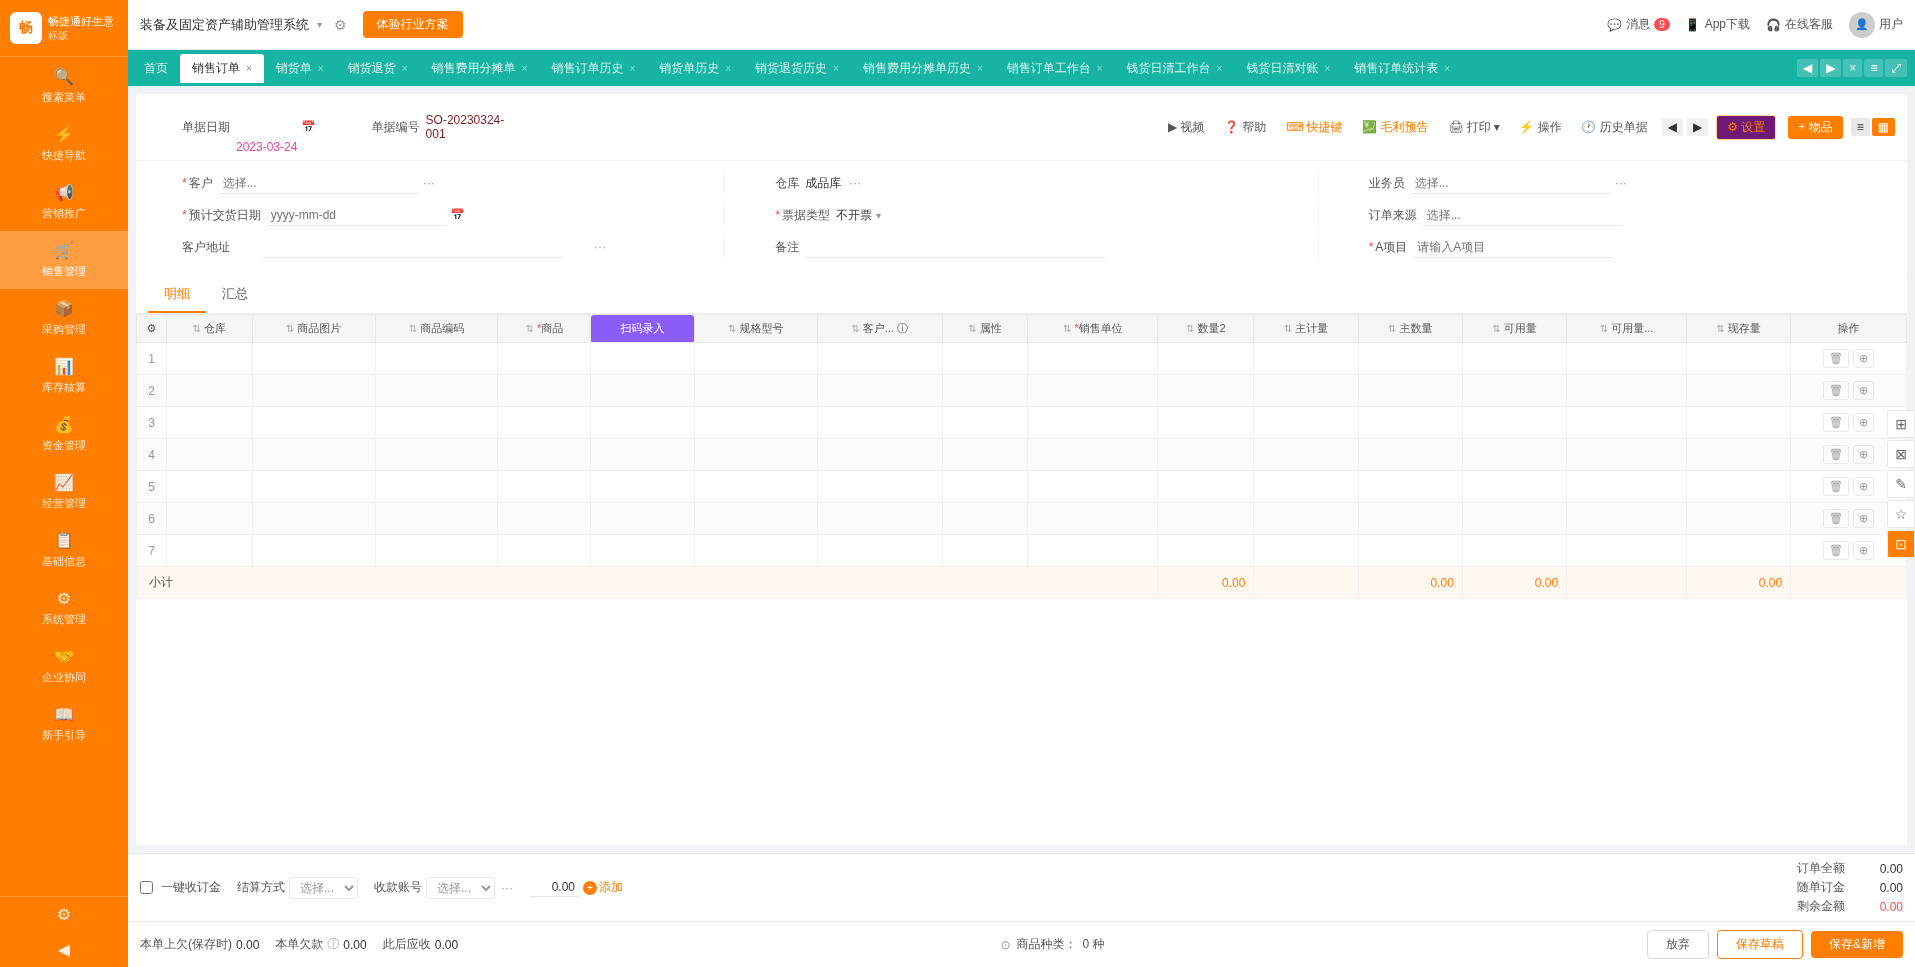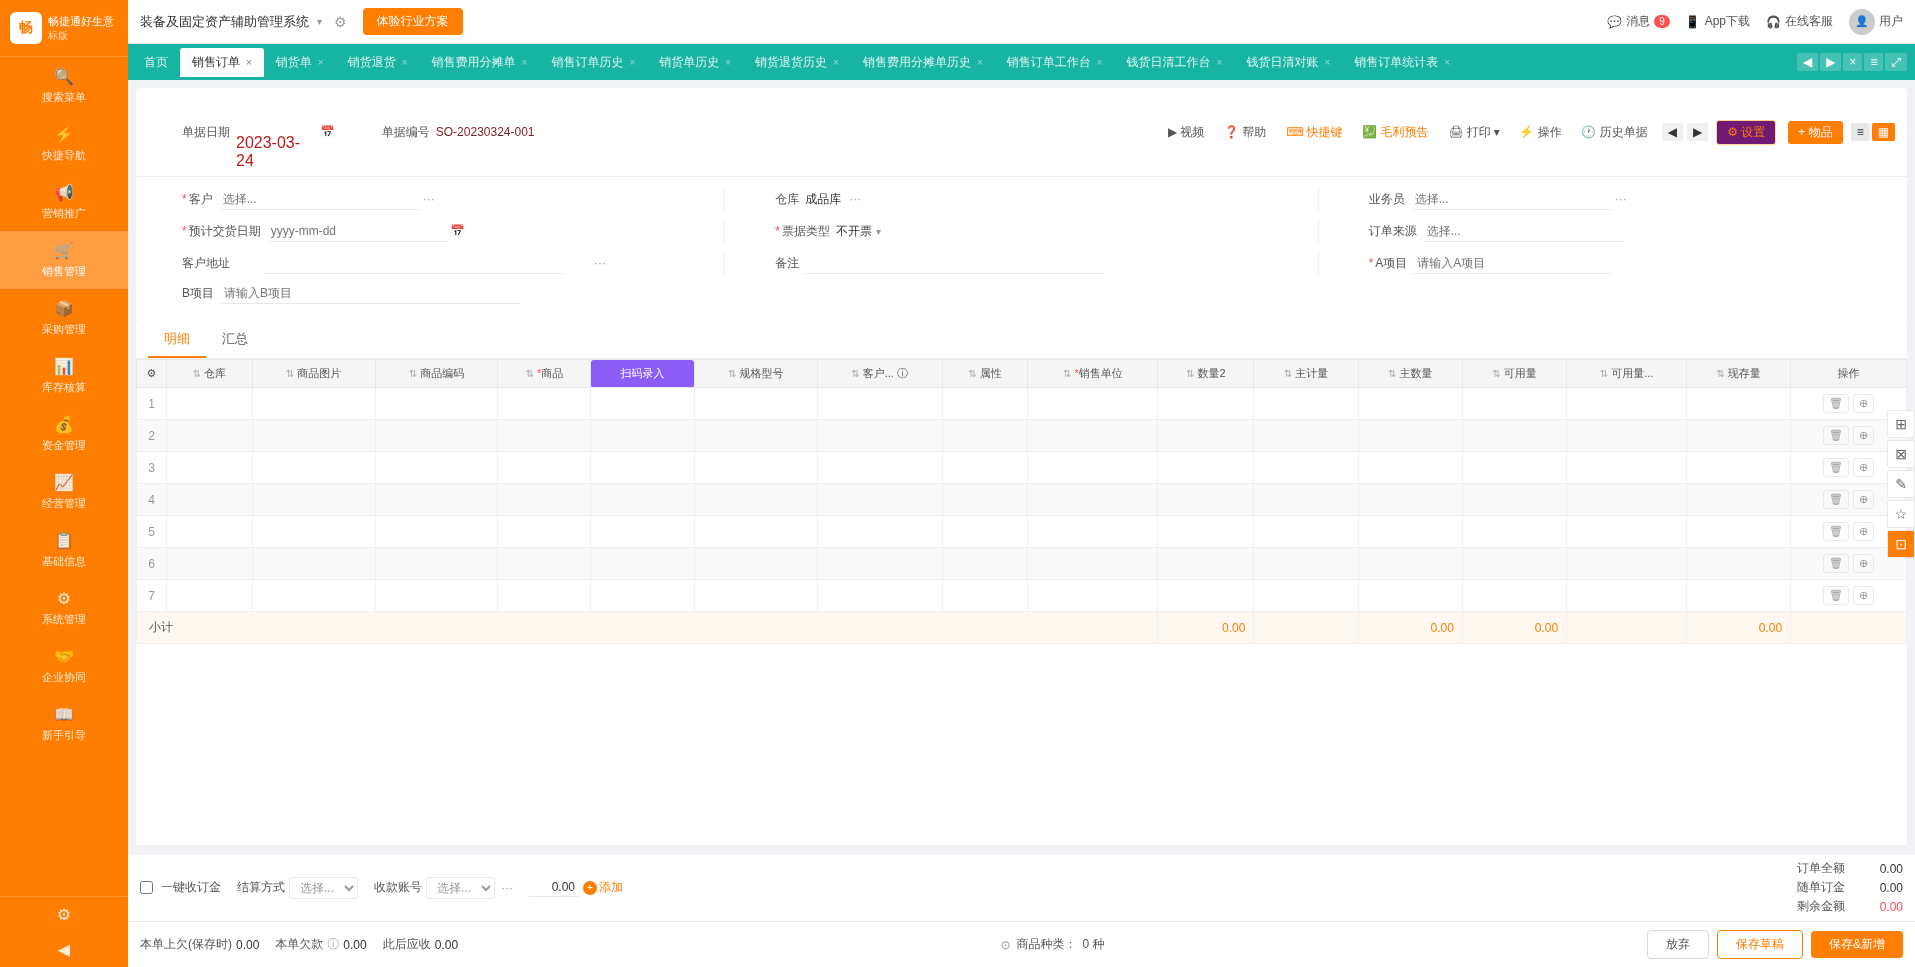--- a/index.html
+++ b/index.html
@@ -14,21 +14,21 @@
     .sidebar-item:hover, .sidebar-item.active { background: rgba(255,255,255,0.2); color: #fff; }
     .sidebar-item.active { background: rgba(255,255,255,0.25); }
     .sidebar-icon { font-size: 16px; }
     .sidebar-bottom { margin-top: auto; border-top: 1px solid rgba(255,255,255,0.2); }
     .sidebar-bottom .sidebar-item { padding: 8px 5px; }
 
     
     .main { flex: 1; display: flex; flex-direction: column; height: 100vh; overflow: hidden; }
 
     
-    .topbar { height: 44px; background: #fff; display: flex; align-items: center; padding: 0 12px; gap: 8px; border-bottom: 1px solid #e8e8e8; flex-shrink: 0; }
+    .topbar { height: 50px; background: #fff; display: flex; align-items: center; padding: 0 12px; gap: 8px; border-bottom: 1px solid #e8e8e8; flex-shrink: 0; }
     .topbar-title-arrow { color: #999; font-size: 10px; }
     .topbar-settings { color: #999; font-size: 14px; cursor: pointer; margin-left: 4px; }
     .industry-btn { background: #ff7d00; color: #fff; border: none; border-radius: 4px; padding: 5px 14px; font-size: 12px; cursor: pointer; margin-left: 8px; }
     .topbar-right { margin-left: auto; display: flex; align-items: center; gap: 16px; font-size: 12px; color: #555; }
     .topbar-right-item { display: flex; align-items: center; gap: 4px; cursor: pointer; }
     .badge { background: #ff4d4f; color: #fff; border-radius: 8px; padding: 1px 5px; font-size: 10px; }
     .user-avatar { width: 26px; height: 26px; background: #ccc; border-radius: 50%; display: flex; align-items: center; justify-content: center; color: #fff; font-size: 11px; }
 
     
     .nav-tabs { height: 36px; background: #17b3a3; display: flex; align-items: center; flex-shrink: 0; overflow-x: auto; padding: 0 4px; }
@@ -272,21 +272,21 @@
   </div>
 
   <div class="content">
 
     <div class="form-container">
 
       <div class="form-toolbar">
         <div class="form-toolbar-left">
           <div class="form-field">
             <span class="form-label">单据日期</span>
-            <span style="font-size:16px;color:#b91c1c;cursor:pointer;margin-top:40px;">2023-03-24</span>
+            <span style="font-size:12px;color:#ec4899;cursor:pointer;margin-top:40px;">2023-03-24</span>
             <span class="date-icon">📅</span>
           </div>
           <div class="form-field">
             <span class="form-label">单据编号</span>
             <span style="font-size:12px;color:#7f1d1d;cursor:pointer;">SO-20230324-001</span>
           </div>
         </div>
         <div class="form-toolbar-right">
           <div class="toolbar-btn">
             <span>▶</span>
@@ -385,26 +385,20 @@
             <span class="form-label">备注</span>
             <input class="form-input" style="max-width: 300px;">
           </div>
           <div class="form-divider"></div>
           <div class="form-field" style="flex:2;">
             <span class="form-label required">A项目</span>
             <input class="form-input" style="max-width: 200px;" placeholder="请输入A项目">
           </div>
         </div>
 
-        <div class="form-row">
-          <div class="form-field" style="flex:1;">
-            <span class="form-label">B项目</span>
-            <input class="form-input" style="max-width: 300px;" placeholder="请输入B项目">
-          </div>
-        </div>
       </div>
     </div>
 
     <div class="detail-tabs">
       <div class="detail-tab active">
         <span>明细</span>
       </div>
       <div class="detail-tab">
         <span>汇总</span>
       </div>

